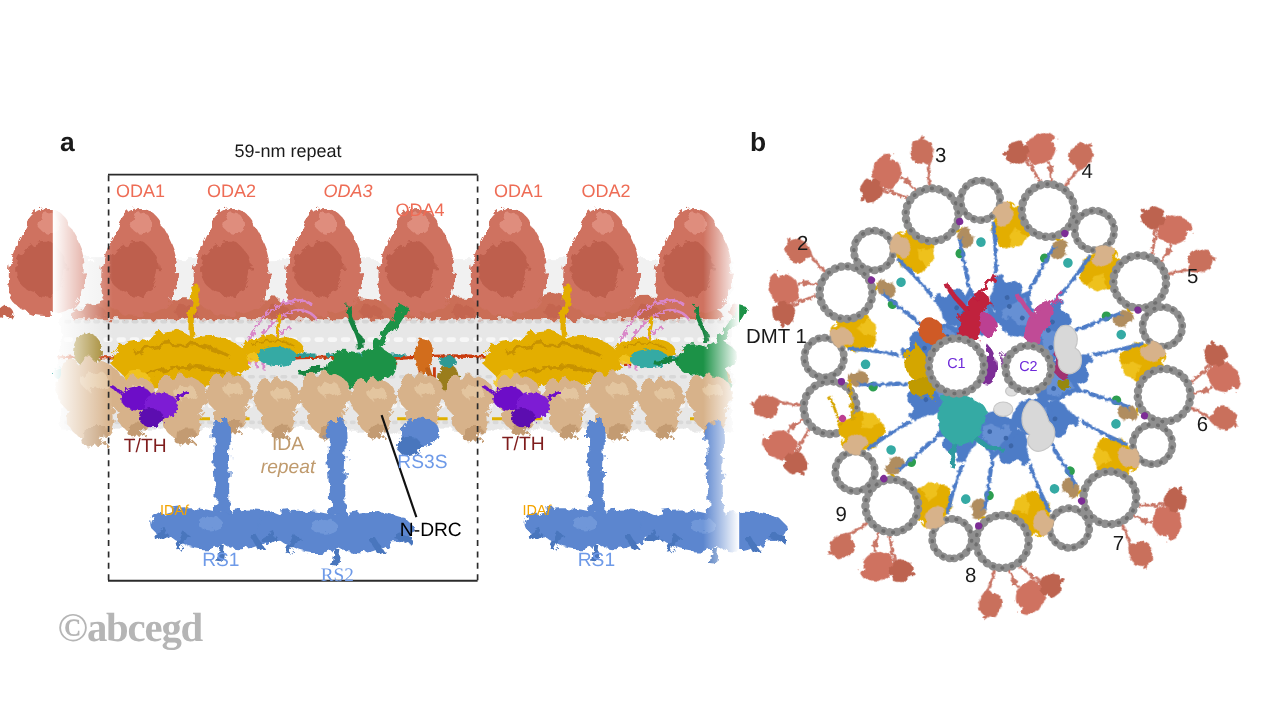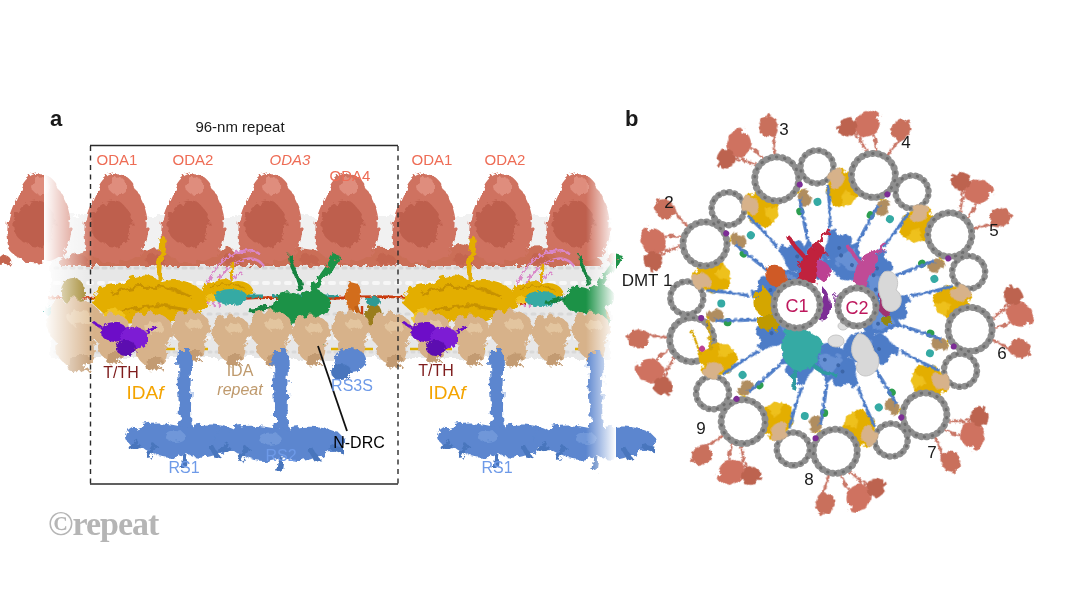--- a/index.html
+++ b/index.html
@@ -4,26 +4,26 @@
 <style>
   html,body{margin:0;padding:0;background:#fff;}
   #canvas{position:relative;width:1066px;height:600px;background:#ffffff;overflow:hidden;
           font-family:"Liberation Sans", sans-serif;}
   #art{position:absolute;left:0;top:0;}
   .lbl{position:absolute;transform:translateX(-50%);white-space:nowrap;line-height:1;
        color:#1a1a1a;font-size:15px;}
   .panel-letter{font-weight:bold;font-size:22px;transform:none;}
   .oda{color:#ee6c55;font-size:15px;}
   .purple{color:#7f1d1d;font-size:16px;}
-  .gold{color:#f4a400;font-size:19px;}
+  .gold{color:#f4a400;font-size:12px;margin-top:36px;}
   .tan{color:#bf9a6d;font-size:16px;}
   .blue{color:#6e9ae8;font-size:16px;}
   .green{color:#000000;font-size:16px;}
   .num{font-size:17px;}
-  .cp{font-size:18px;color:#be185d;}
+  .cp{font-size:12px;color:#6d28d9;}
   .dmt{font-size:17px;}
   .watermark{position:absolute;font-family:"Liberation Serif", serif;font-weight:bold;
              font-size:34px;color:#b5b5b5;letter-spacing:-1px;}
   .it{font-style:italic;}
 </style>
 </head>
 <body>
 
 <div id="canvas">
 
@@ -299,21 +299,21 @@
 
         <circle cx="797" cy="305" r="23" fill="#ffffff" stroke="#8f8f8f" stroke-width="7" stroke-dasharray="0.5 5" stroke-linecap="round"></circle>
         <circle cx="797" cy="305" r="23" fill="none" stroke="#6f6f6f" stroke-width="3" stroke-dasharray="0.5 7.6" stroke-linecap="round" stroke-dashoffset="3"></circle>
         <circle cx="857" cy="307" r="19" fill="#ffffff" stroke="#8f8f8f" stroke-width="7" stroke-dasharray="0.5 5" stroke-linecap="round"></circle>
         <circle cx="857" cy="307" r="19" fill="none" stroke="#6f6f6f" stroke-width="3" stroke-dasharray="0.5 7.4" stroke-linecap="round" stroke-dashoffset="2"></circle>
       </g>
     </g>
   </svg>
 
   <div class="lbl panel-letter" style="left:50px;top:108px;">a</div>
-  <div class="lbl" style="left:240px;top:119px;">96-nm repeat</div>
+  <div class="lbl" style="left:240px;top:119px;">59-nm repeat</div>
 
   <div class="lbl oda" style="left:117px;top:152px;">ODA1</div>
   <div class="lbl oda" style="left:193px;top:152px;">ODA2</div>
   <div class="lbl oda" style="left:290px;top:152px;font-style:italic;">ODA3</div>
   <div class="lbl oda" style="left:350px;top:152px;margin-top:16px;">ODA4</div>
   <div class="lbl oda" style="left:432px;top:152px;">ODA1</div>
   <div class="lbl oda" style="left:505px;top:152px;">ODA2</div>
 
   <div class="lbl purple" style="left:121px;top:365px;">T/TH</div>
   <div class="lbl gold" style="left:145px;top:383px;"><span>IDA</span><span class="it">f</span></div>
@@ -322,24 +322,24 @@
   <div class="lbl tan it" style="left:240px;top:382px;">repeat</div>
 
   <div class="lbl blue" style="left:352px;top:378px;text-align:center;">RS3S</div>
 
   <div class="lbl purple" style="left:436px;top:363px;">T/TH</div>
   <div class="lbl gold" style="left:447px;top:383px;"><span>IDA</span><span class="it">f</span></div>
 
   <div class="lbl green" style="left:359px;top:435px;">N-DRC</div>
 
   <div class="lbl blue" style="left:184px;top:460px;">RS1</div>
-  <div class="lbl blue" style="left:281px;top:448px;">RS2</div>
+  <div class="lbl blue" style="left:281px;top:472px;font-family:Liberation Serif, serif;">RS2</div>
   <div class="lbl blue" style="left:497px;top:460px;">RS1</div>
 
-  <div class="watermark" style="left:48px;top:505px;">©repeat</div>
+  <div class="watermark" style="left:48px;top:505px;">©abcegd</div>
 
   <div class="lbl panel-letter" style="left:625px;top:108px;">b</div>
 
   <div class="lbl num" style="left:669px;top:194px;">2</div>
   <div class="lbl num" style="left:784px;top:121px;">3</div>
   <div class="lbl num" style="left:906px;top:134px;">4</div>
   <div class="lbl num" style="left:994px;top:222px;">5</div>
   <div class="lbl num" style="left:1002px;top:345px;">6</div>
   <div class="lbl num" style="left:932px;top:444px;">7</div>
   <div class="lbl num" style="left:809px;top:471px;">8</div>

